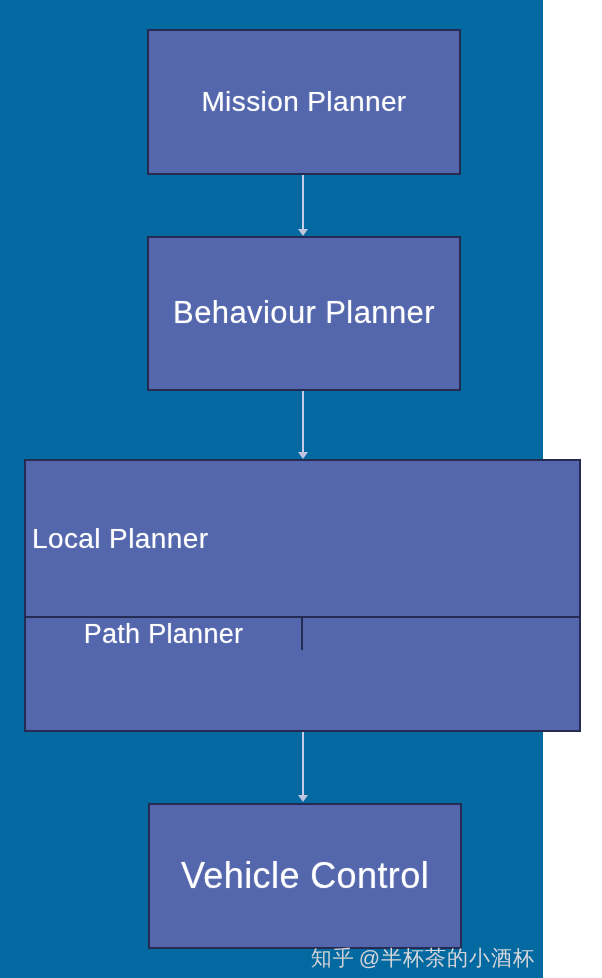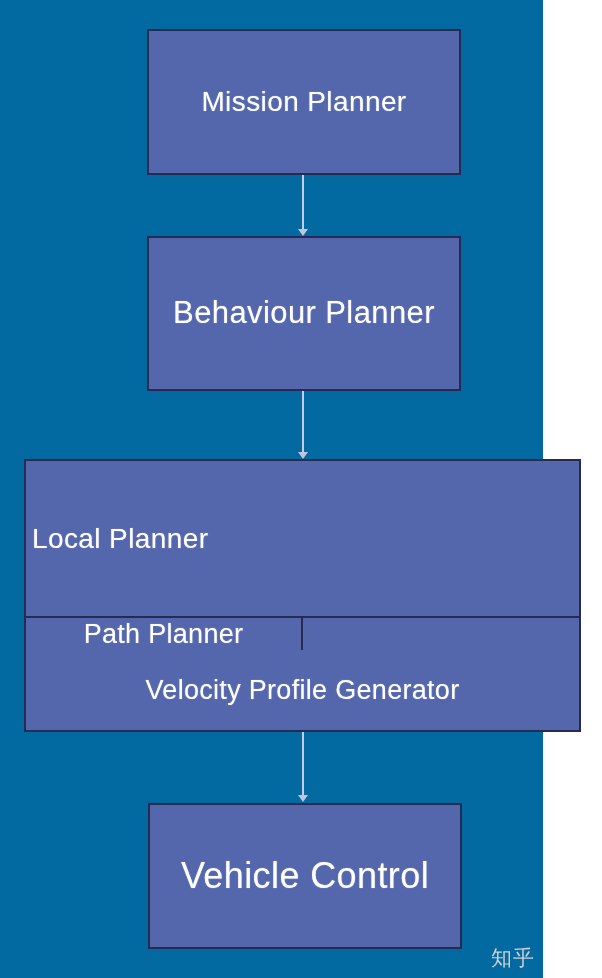--- a/index.html
+++ b/index.html
@@ -205,32 +205,30 @@
   </div>
 
   <div id="node-local-wrap">
     <div id="node-local-header">
       <span class="node-label">Local Planner</span>
     </div>
     <div id="node-local-sub-row">
       <div class="sub-node" id="node-path-planner">
         <span class="node-label">Path Planner</span>
       </div>
-      <div class="sub-node" id="node-velocity-profile">
-        <span class="node-label">Velocity Profile Generator</span>
-      </div>
     </div>
   </div>
 
   <div class="connector" id="connector-3">
     <span class="stem"></span>
     <span class="head"></span>
   </div>
 
   <div class="node" id="node-vehicle">
     <span class="node-label">Vehicle Control</span>
   </div>
 
   <div id="watermark">
     <span class="wm-logo">知乎</span>
+    <span class="wm-user">@半杯茶的小酒杯</span>
   </div>
 
 </div>
 
 </body></html>

